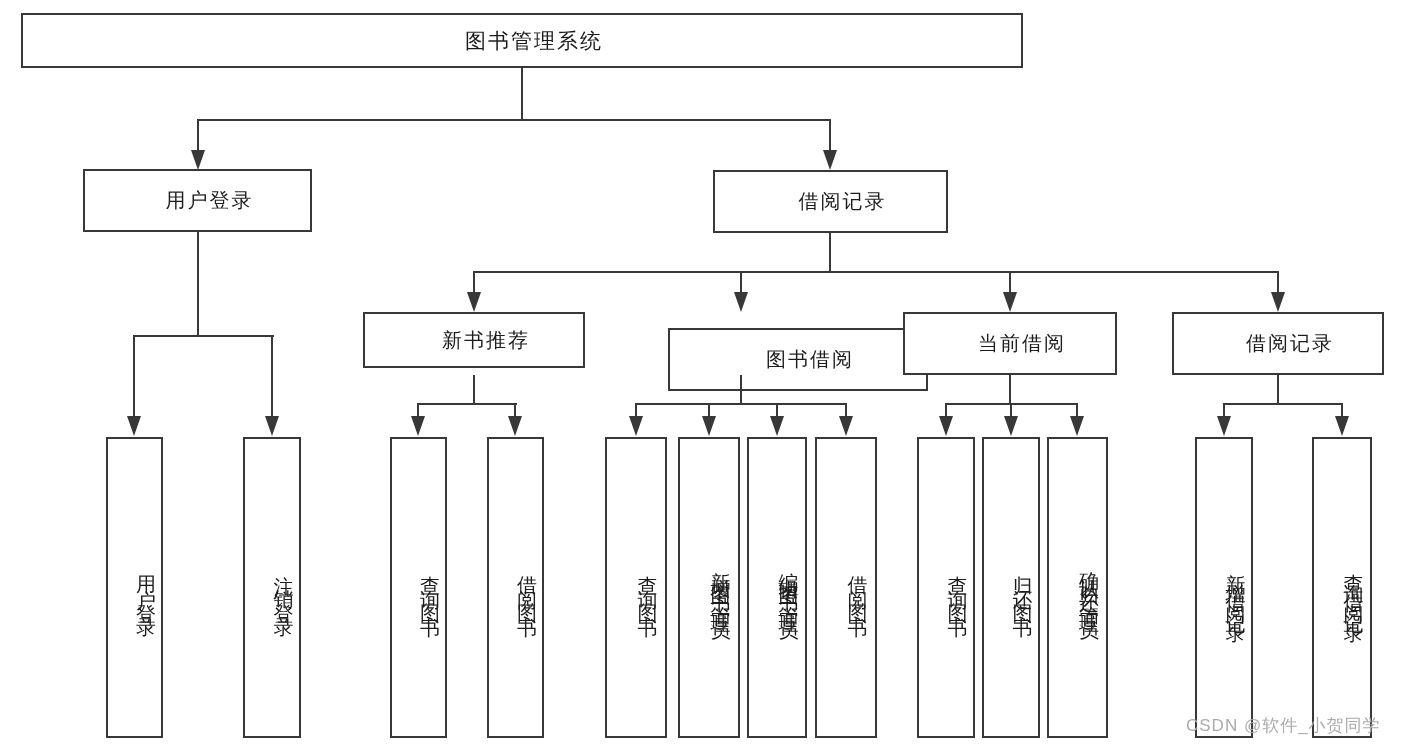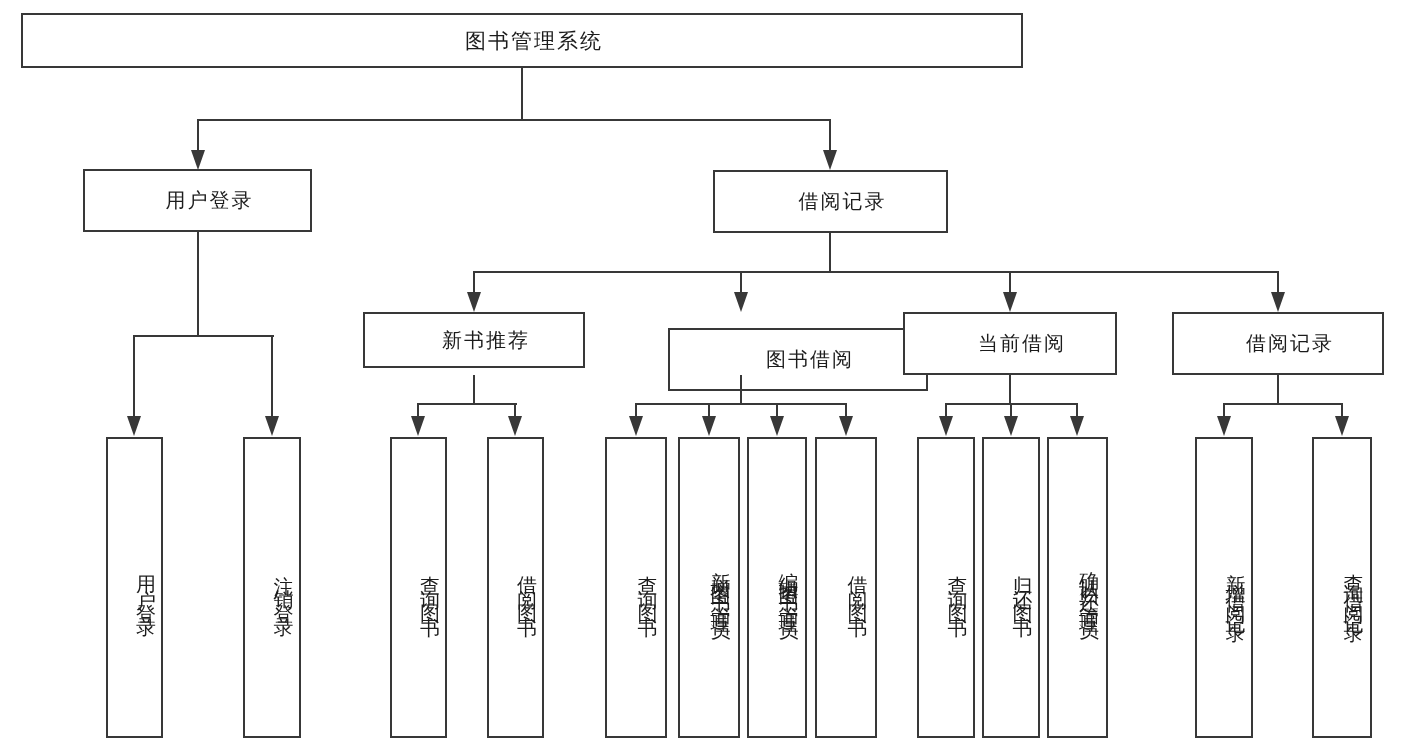--- a/index.html
+++ b/index.html
@@ -143,14 +143,15 @@
     <span class="ls7">确认归还（管理员）</span>
   </div>
 
   <div class="box vbox" style="left:1195px;top:437px;width:58px;height:301px;">
     <span class="ls10">新增借阅记录</span>
   </div>
   <div class="box vbox" style="left:1312px;top:437px;width:60px;height:301px;">
     <span class="ls10">查询借阅记录</span>
   </div>
 
+  <div class="watermark">CSDN @软件_小贺同学</div>
 
 </div>
 
 </body></html>

